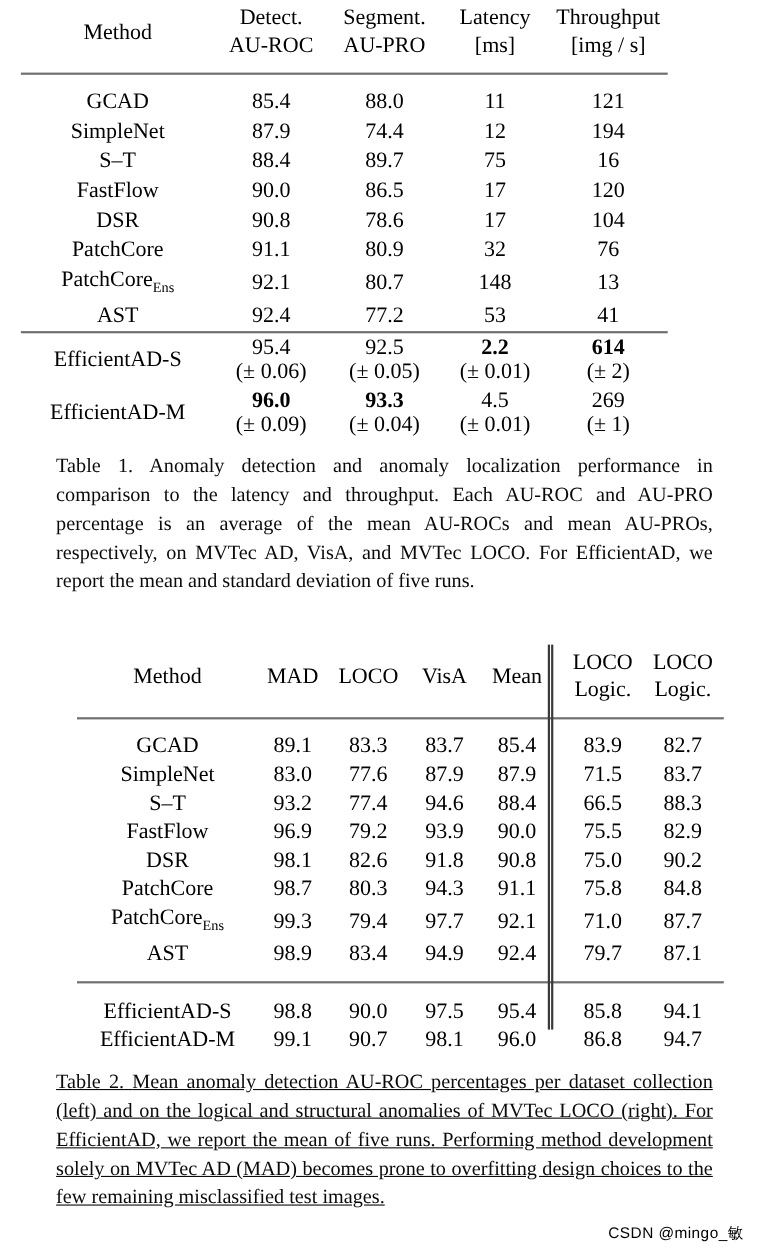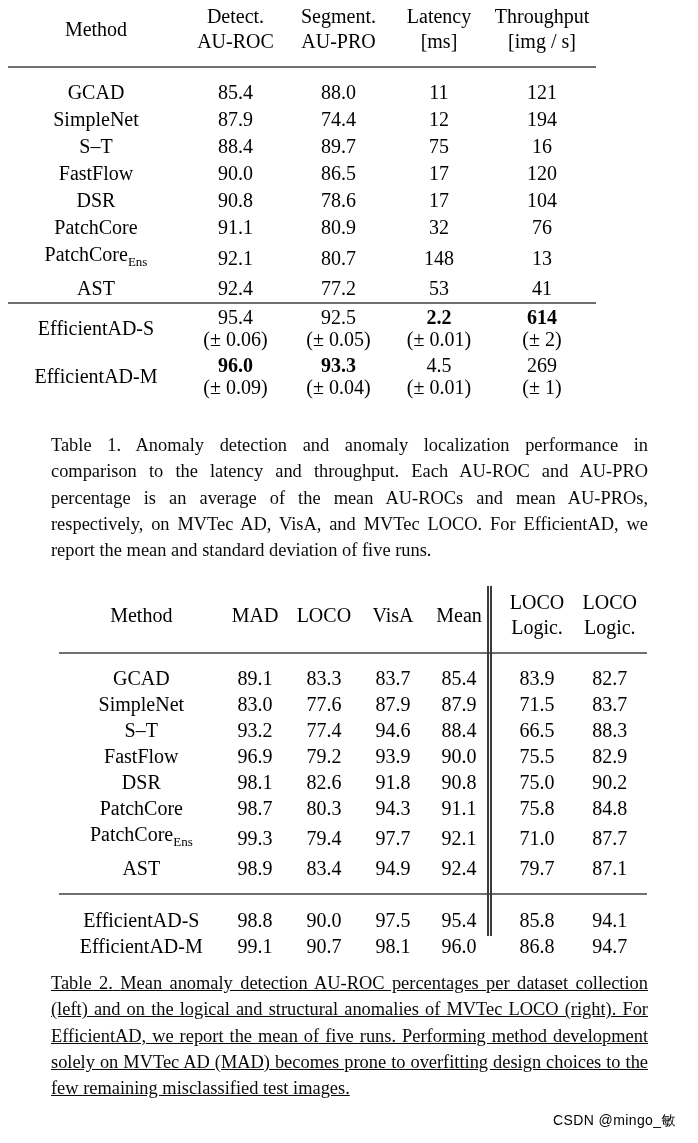--- a/index.html
+++ b/index.html
@@ -13,21 +13,21 @@
     height: 1143px;
     position: relative;
     font-family: "Liberation Serif", serif;
     color: #000000;
     overflow: hidden;
   }
 
   
   .tbl-wrap {
     position: absolute;
-    left: 4px;
+    left: 15px;
     width: 596px;
   }
   table.paper-table {
     border-collapse: collapse;
     margin: 0 auto;
     font-family: "Liberation Serif", serif;
     color: #000;
   }
   table.paper-table td,
   table.paper-table th {
@@ -75,21 +75,21 @@
     position: absolute;
     left: 51px;
     width: 597px;
     font-family: "Liberation Serif", serif;
     font-size: 18.4px;
     line-height: 26.3px;
     text-align: justify;
     text-justify: inter-word;
     color: #0a0a0a;
   }
-  #caption1 { top: 432px; }
+  #caption1 { top: 410px; }
   #caption2 { top: 970px; text-decoration: underline; }
   .caption > span { display: inline; }
 
   
   #table2-wrap { top: 586px; }
   #table2 { width: 588px; }
   #table2 td { font-size: 20px; }
   #table2 .c2-method { width: 172px; text-align: center; }
   #table2 .c2-mad    { width: 66px; }
   #table2 .c2-loco   { width: 78px; }

